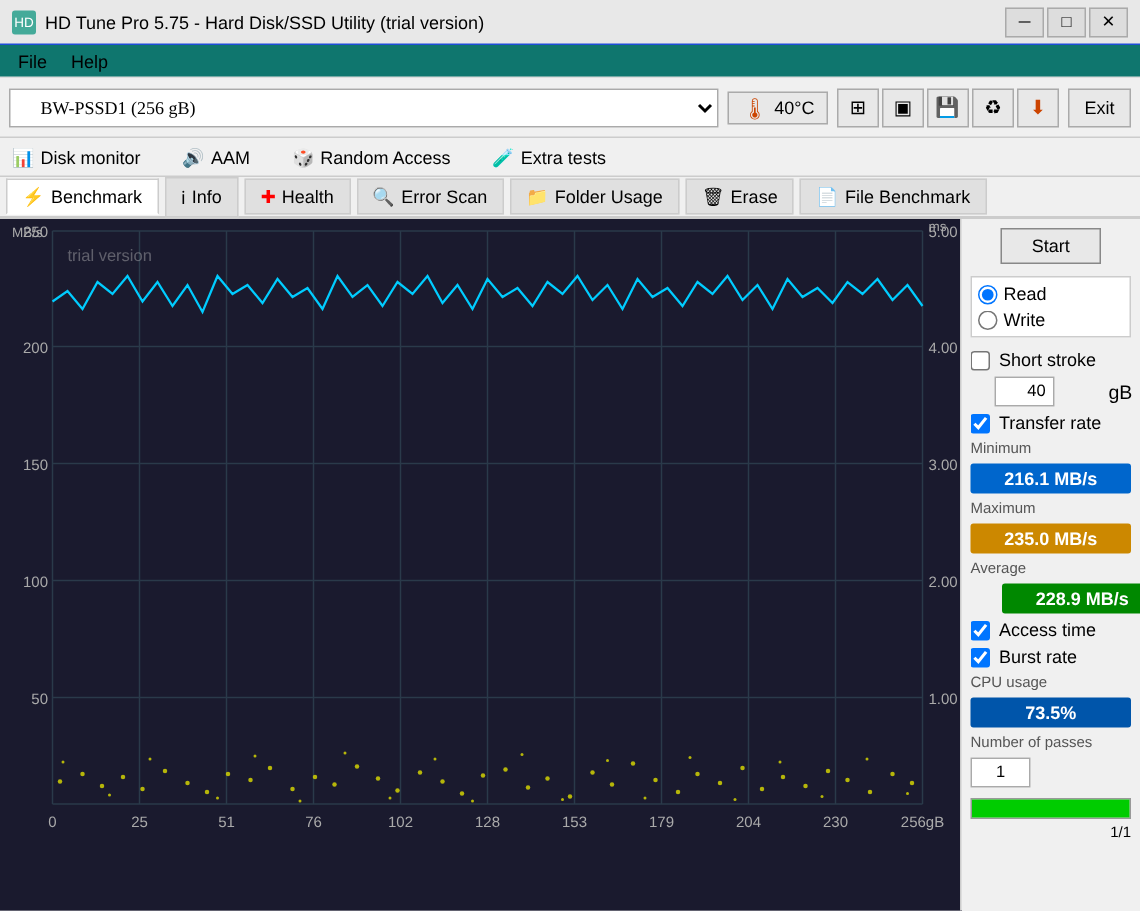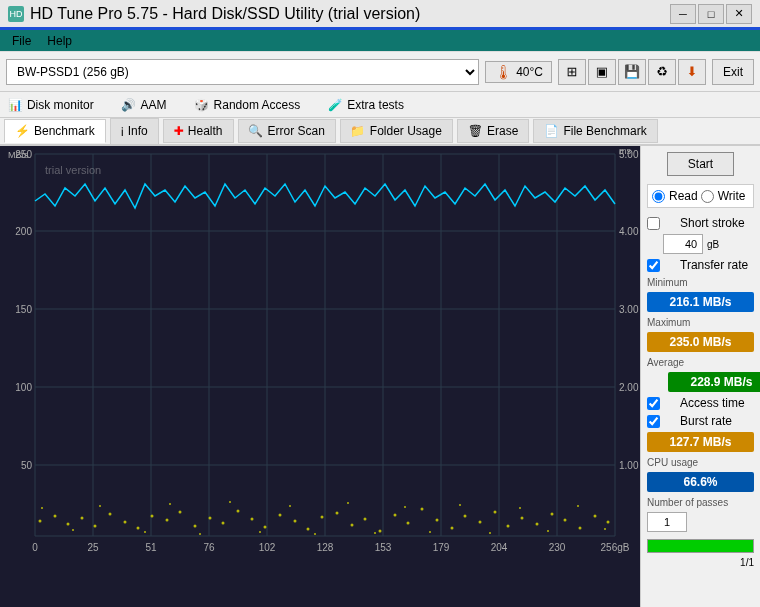--- a/index.html
+++ b/index.html
@@ -1,31 +1,31 @@
 <!DOCTYPE html>
 <html><head>
   <meta charset="utf-8">
   <style>
     * { margin: 0; padding: 0; box-sizing: border-box; }
     body { width: 760px; height: 607px; background: #f0f0f0; font-family: 'Segoe UI', Tahoma, sans-serif; font-size: 12px; overflow: hidden; }
     
     
-    .title-bar { background: #e8e8e8; height: 30px; display: flex; align-items: center; padding: 0 8px; border-bottom: 3px solid #1d4ed8; }
+    .title-bar { background: #e8e8e8; height: 30px; display: flex; align-items: center; padding: 0 8px; border-bottom: 1px solid #1d4ed8; }
     .title-bar-icon { width: 16px; height: 16px; margin-right: 6px; background: #4a9; border-radius: 2px; display: flex; align-items: center; justify-content: center; font-size: 9px; color: white; }
-    .title-bar-text { flex: 1; font-size: 16px; font-weight: 500; }
+    .title-bar-text { flex: 1; font-size: 12px; font-weight: 500; }
     .title-bar-buttons { display: flex; gap: 2px; }
     .tb-btn { width: 26px; height: 20px; background: #ddd; border: 1px solid #aaa; display: flex; align-items: center; justify-content: center; font-size: 11px; cursor: pointer; }
 
     
     .menu-bar { height: 22px; background: #0f766e; display: flex; align-items: center; padding: 0 4px; border-bottom: 1px solid #ddd; }
     .menu-item { padding: 2px 8px; cursor: pointer; font-size: 12px; }
 
     
     .toolbar-top { height: 40px; background: #f0f0f0; display: flex; align-items: center; padding: 2px 6px; gap: 6px; border-bottom: 1px solid #ccc; }
-    .drive-select { flex: 1; height: 26px; border: 1px solid #aaa; background: white; padding: 2px 6px; font-size: 12px; }
+    .drive-select { flex: 1; height: 26px; border: 1px solid #aaa; background: white; padding: 2px 16px; font-size: 12px; font-family: Liberation Serif, serif; }
     .temp-badge { background: #e8e8e8; border: 1px solid #aaa; padding: 2px 8px; font-size: 12px; display: flex; align-items: center; gap: 4px; }
     .temp-icon { color: #cc4400; font-size: 14px; }
     .toolbar-icons { display: flex; gap: 2px; }
     .tool-icon-btn { width: 28px; height: 26px; background: #e8e8e8; border: 1px solid #aaa; display: flex; align-items: center; justify-content: center; cursor: pointer; font-size: 13px; }
     .exit-btn { height: 26px; padding: 0 10px; background: #e8e8e8; border: 1px solid #aaa; cursor: pointer; font-size: 12px; }
 
     
     .nav-row1 { height: 26px; background: #f0f0f0; display: flex; align-items: center; padding: 0 4px; gap: 20px; border-bottom: 1px solid #ccc; }
     .nav-item { display: flex; align-items: center; gap: 4px; cursor: pointer; padding: 2px 4px; font-size: 12px; }
     .nav-icon { font-size: 12px; }
@@ -37,26 +37,26 @@
 
     
     .main-content { display: flex; height: calc(607px - 30px - 22px - 40px - 26px - 28px); }
 
     
     .chart-area { flex: 1; background: #1a1a2e; position: relative; overflow: hidden; }
 
     
     .side-panel { width: 120px; background: #f0f0f0; border-left: 1px solid #ccc; padding: 6px; display: flex; flex-direction: column; gap: 4px; overflow-y: auto; }
     .start-btn { background: #e8e8e8; border: 1px solid #888; padding: 4px 20px; cursor: pointer; font-size: 12px; align-self: center; margin-bottom: 4px; }
-    .radio-group { display: flex; flex-direction: row; gap: 3px; margin-bottom: 4px; border: 1px solid #ccc; padding: 4px; background: white; }
+    .radio-group { display: flex; flex-direction: column; gap: 3px; margin-bottom: 4px; border: 1px solid #ccc; padding: 4px; background: white; }
     .radio-item { display: flex; align-items: center; gap: 4px; font-size: 12px; }
-    .checkbox-row { display: flex; align-items: flex-end; gap: 20px; font-size: 12px; }
+    .checkbox-row { display: flex; align-items: flex-end; gap: 6px; font-size: 12px; }
     .spinbox-row { display: flex; align-items: center; gap: 4px; font-size: 12px; margin-left: 16px; }
     .spinbox { width: 40px; height: 20px; border: 1px solid #aaa; text-align: center; font-size: 11px; padding-left: 16px; }
-    .unit-label { font-size: 10px; }
+    .unit-label { font-size: 13px; margin-left: 32px; }
     .value-badge { width: 100%; text-align: center; padding: 3px 0; font-size: 12px; font-weight: 700; border-radius: 2px; }
     .value-badge.blue { background: #0066cc; color: white; }
     .value-badge.yellow { background: #cc8800; color: white; }
     .value-badge.green { background: #008800; color: white; margin-left: 21px; }
     .value-badge.access { background: #0066cc; color: white; }
     .value-badge.burst { background: #cc8800; color: white; }
     .value-badge.cpu { background: #0055aa; color: white; }
     .sub-label { font-size: 10px; color: #555; margin-top: 1px; }
     .passes-row { display: flex; align-items: center; gap: 4px; }
     .passes-spinbox { width: 40px; height: 20px; border: 1px solid #aaa; text-align: center; font-size: 11px; }
@@ -315,24 +315,23 @@
 
     <div class="checkbox-row">
       <input type="checkbox" checked="" style="">
       <span>Access time</span>
     </div>
 
     <div class="checkbox-row">
       <input type="checkbox" checked="" style="">
       <span>Burst rate</span>
     </div>
-    <div class="value-badge burst">127.7 MB/s</div>
 
     <div class="sub-label">CPU usage</div>
-    <div class="value-badge cpu">66.6%</div>
+    <div class="value-badge cpu">73.5%</div>
 
     <div class="sub-label">Number of passes</div>
     <div class="passes-row">
       <input type="text" class="passes-spinbox" value="1" style="">
     </div>
     <div class="progress-bar-container">
       <div class="progress-bar-fill" style="width:100%;"></div>
     </div>
     <div class="progress-text">1/1</div>
   </div>

